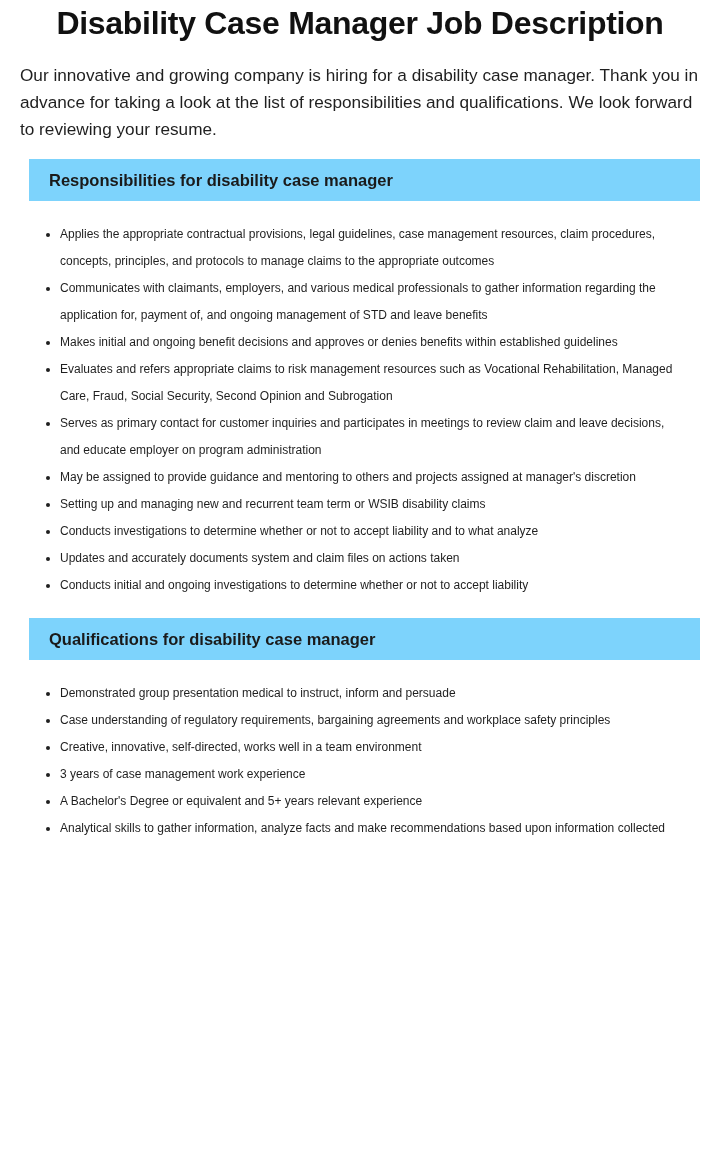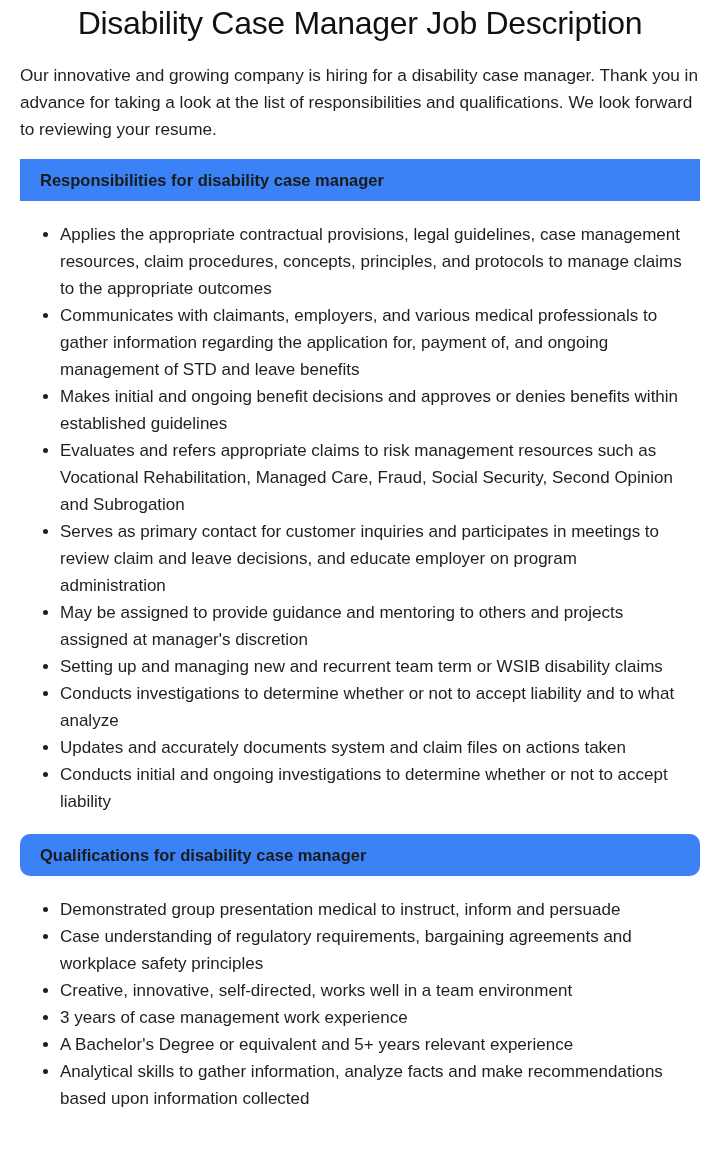--- a/index.html
+++ b/index.html
@@ -10,51 +10,52 @@
     font-family: "Liberation Sans", "DejaVu Sans", sans-serif;
     color: #1a1a1a;
   }
   .page { padding: 0 20px 0 20px; }
   h1 {
     margin: 0;
     padding-top: 2px;
     height: 42px;
     line-height: 42px;
     font-size: 32px;
-    font-weight: 400;
+    font-weight: 700;
     text-align: center;
     color: #111111;
     letter-spacing: -0.3px;
   }
   .intro {
     margin: 18px 0 0 0;
     font-size: 17.2px;
     line-height: 27px;
     color: #1f1f1f;
   }
   .section-header {
     margin-top: 16px;
-    background: #3b82f6;
+    background: #7dd3fc;
     height: 42px;
     line-height: 42px;
     padding-left: 20px;
     font-size: 16.5px;
     font-weight: 600;
     color: #1a1a1a;
+    margin-left: 9px;
   }
   ul {
     margin: 18px 16px 0 0;
     padding-left: 40px;
-    font-size: 17px;
+    font-size: 12px;
     line-height: 27px;
     color: #1f1f1f;
   }
   ul li { margin: 0; padding: 0; }
   .resp-list { margin-top: 20px; }
-  .qual-header { margin-top: 19px; border-radius: 10px; }
+  .qual-header { margin-top: 19px; }
   .qual-list { margin-top: 20px; }
 </style>
 </head>
 <body>
 
 <div class="page">
   <h1>Disability Case Manager Job Description</h1>
   <p class="intro">Our innovative and growing company is hiring for a disability case manager. Thank you in advance for taking a look at the list of responsibilities and qualifications. We look forward to reviewing your resume.</p>
 
   <div class="section-header">Responsibilities for disability case manager</div>

